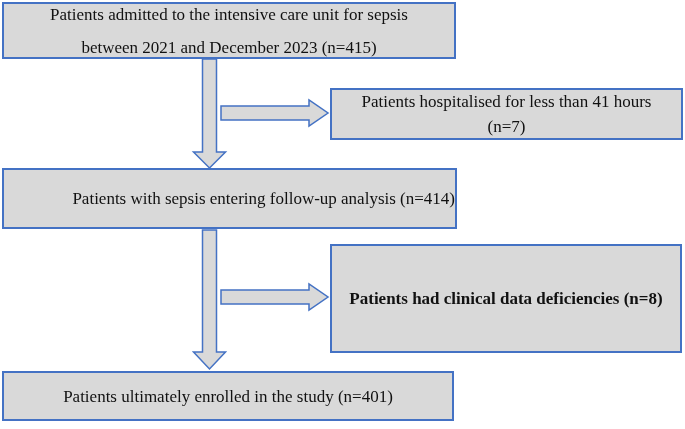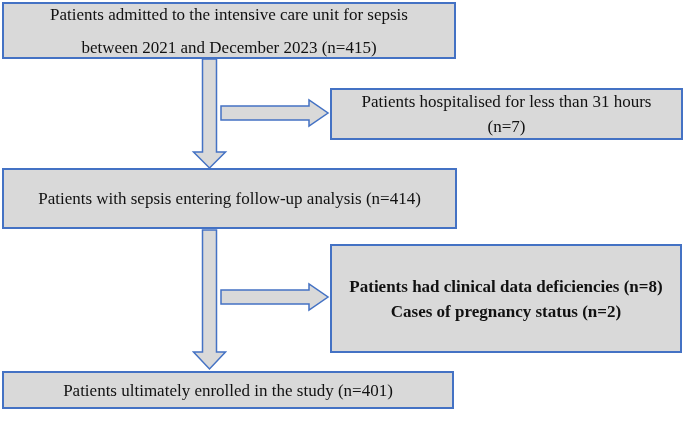--- a/index.html
+++ b/index.html
@@ -29,23 +29,23 @@
     flex-direction: column;
     justify-content: center;
     align-items: center;
     text-align: center;
     font-size: 17px;
     line-height: 25px;
   }
   .flow-box .line { white-space: nowrap; }
   #box-admitted   { left: 2px;   top: 2px;   width: 454px; height: 57px; gap: 8px; }
   #box-excl-24h   { left: 330px; top: 88px;  width: 353px; height: 52px; }
-  #box-followup   { left: 2px;   top: 168px; width: 455px; height: 61px; }
+  #box-followup   { left: 2px;   top: 168px; width: 455px; height: 61px; align-items: flex-end; }
   #box-exclusions { left: 330px; top: 244px; width: 352px; height: 109px; font-weight: bold; }
-  #box-enrolled   { left: 2px;   top: 371px; width: 452px; height: 38px; text-align: right; }
+  #box-enrolled   { left: 2px;   top: 371px; width: 452px; height: 50px; text-align: right; }
   .arrow-layer {
     position: absolute;
     left: 0; top: 0;
     width: 685px; height: 429px;
   }
   .arrow-layer polygon {
     fill: var(--box-fill);
     stroke: var(--border-color);
     stroke-width: 1.5;
     stroke-linejoin: miter;
@@ -62,30 +62,29 @@
     <polygon points="202.5,230 216.5,230 216.5,352 225.5,352 209.5,369 193.5,352 202.5,352"></polygon>
     <polygon points="221,290 309,290 309,284 328,297 309,310 309,304 221,304"></polygon>
   </svg>
 
   <div class="flow-box" id="box-admitted">
     <div class="line">Patients admitted to the intensive care unit for sepsis</div>
     <div class="line">between 2021 and December 2023 (n=415)</div>
   </div>
 
   <div class="flow-box" id="box-excl-24h">
-    <div class="line">Patients hospitalised for less than 31 hours</div>
+    <div class="line">Patients hospitalised for less than 41 hours</div>
     <div class="line">(n=7)</div>
   </div>
 
   <div class="flow-box" id="box-followup">
     <div class="line">Patients with sepsis entering follow-up analysis (n=414)</div>
   </div>
 
   <div class="flow-box" id="box-exclusions">
     <div class="line">Patients had clinical data deficiencies (n=8)</div>
-    <div class="line">Cases of pregnancy status (n=2)</div>
   </div>
 
   <div class="flow-box" id="box-enrolled">
     <div class="line">Patients ultimately enrolled in the study (n=401)</div>
   </div>
 
 </div>
 
 </body></html>

